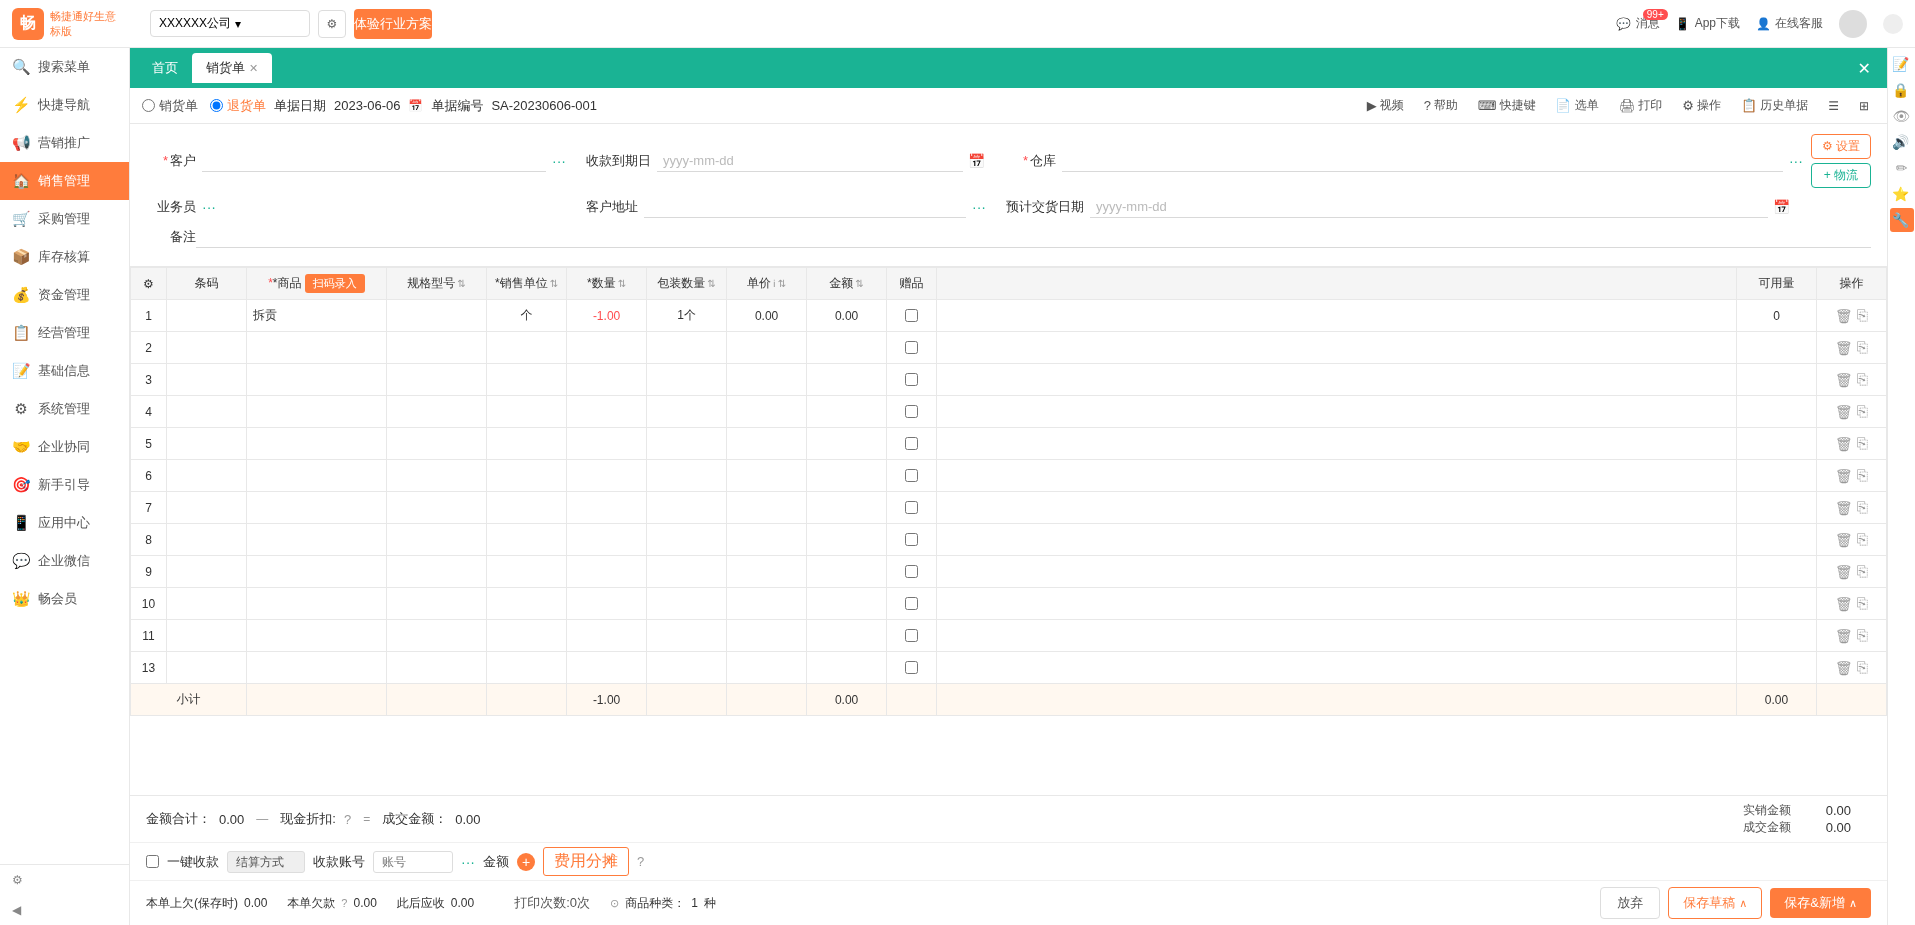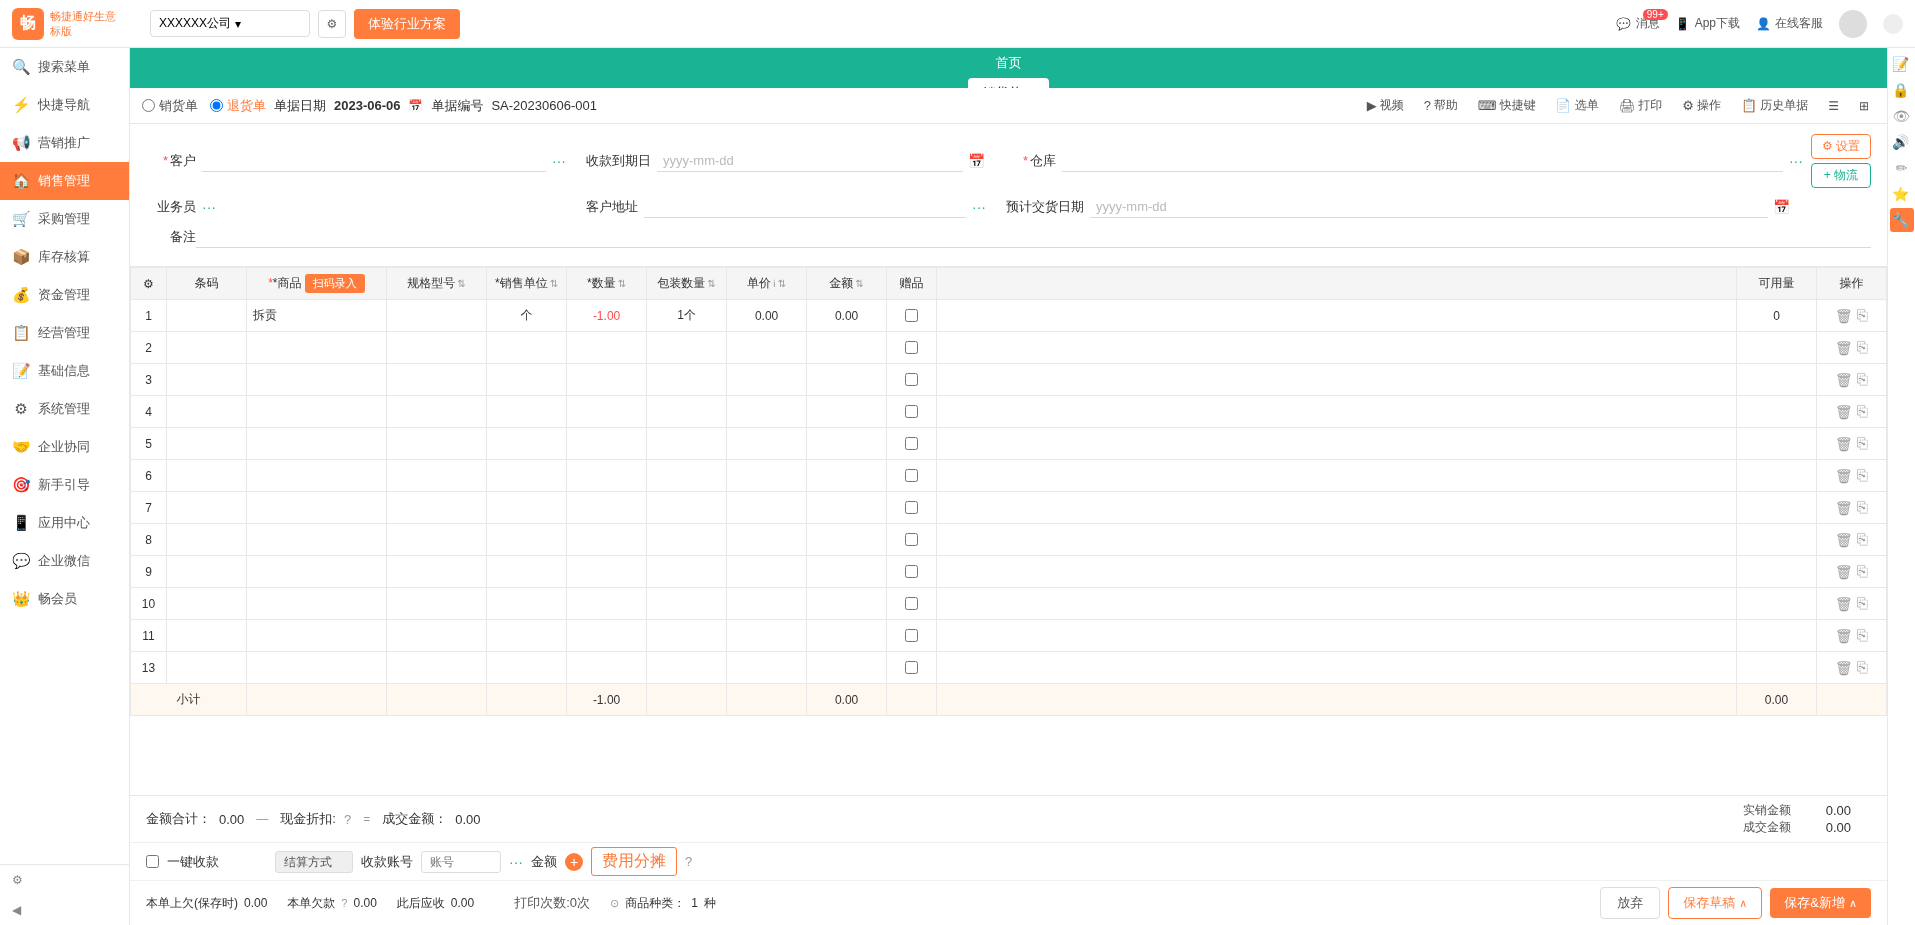--- a/index.html
+++ b/index.html
@@ -12,21 +12,21 @@
       padding: 0 12px; gap: 8px;
     }
     .logo-area { display: flex; align-items: center; gap: 6px; width: 130px; }
     .logo-icon { width: 32px; height: 32px; background: #ff7c3c; border-radius: 6px; display: flex; align-items: center; justify-content: center; color: #fff; font-size: 16px; font-weight: bold; }
     .logo-text { font-size: 11px; color: #ff7c3c; line-height: 1.3; }
     .company-selector {
       display: flex; align-items: center; border: 1px solid #ddd; border-radius: 4px;
       padding: 4px 8px; gap: 4px; cursor: pointer; min-width: 160px;
     }
     .gear-btn { width: 28px; height: 28px; border: 1px solid #ddd; border-radius: 4px; display: flex; align-items: center; justify-content: center; cursor: pointer; color: #666; }
-    .trial-btn { background: #ff7c3c; color: #fff; border: none; border-radius: 4px; padding: 6px 14px; cursor: pointer; font-size: 13px; }
+    .trial-btn { background: #ff7c3c; color: #fff; border: none; border-radius: 4px; padding: 6px 0; cursor: pointer; font-size: 13px; }
     .top-right { margin-left: auto; display: flex; align-items: center; gap: 16px; }
     .top-icon-item { display: flex; align-items: center; gap: 4px; cursor: pointer; color: #555; font-size: 12px; position: relative; }
     .badge { background: #ff4d4f; color: #fff; border-radius: 10px; padding: 0 4px; font-size: 10px; position: absolute; top: -6px; right: -8px; }
     .avatar { width: 28px; height: 28px; background: #ddd; border-radius: 50%; }
 
     
     .main-layout { display: flex; height: calc(925px - 48px); }
 
     
     .sidebar { width: 130px; background: #fff; border-right: 1px solid #e8e8e8; display: flex; flex-direction: column; overflow-y: auto; }
@@ -37,40 +37,40 @@
     .sidebar-item.active { background: #ff7c3c; color: #fff; border-radius: 0; }
     .sidebar-item .s-icon { font-size: 15px; width: 18px; text-align: center; }
     .sidebar-bottom { margin-top: auto; border-top: 1px solid #e8e8e8; }
     .sidebar-bottom-item { display: flex; align-items: center; gap: 8px; padding: 8px 12px; cursor: pointer; color: #888; font-size: 12px; }
 
     
     .content-area { flex: 1; display: flex; flex-direction: column; overflow: hidden; }
 
     
     .tab-bar {
-      background: #1ab394; display: flex; align-items: center; height: 40px; padding: 0 8px; flex-direction: column;
+      background: #1ab394; display: flex; align-items: center; height: 40px; padding: 0 8px;
     }
     .tab-item {
       display: flex; align-items: center; gap: 4px; padding: 6px 14px;
       cursor: pointer; color: rgba(255,255,255,0.8); font-size: 13px; border-radius: 4px 4px 0 0;
     }
     .tab-item.active { background: #fff; color: #333; }
     .tab-close { color: #999; cursor: pointer; font-size: 11px; }
     .tab-home { color: #fff; padding: 6px 14px; cursor: pointer; font-size: 13px; }
 
     
     .form-toolbar {
       background: #fff; border-bottom: 1px solid #e8e8e8;
       display: flex; align-items: center; padding: 6px 12px; gap: 8px;
     }
     .radio-group { display: flex; align-items: center; gap: 12px; }
     .radio-item { display: flex; align-items: center; gap: 4px; cursor: pointer; font-size: 13px; color: #555; }
     .radio-item.active { color: #ff7c3c; }
     .form-date-label { font-size: 13px; color: #333; }
-    .form-date-value { font-size: 13px; color: #333; font-weight: 700; }
+    .form-date-value { font-size: 13px; color: #333; font-weight: 400; }
     .date-icon { color: #1ab394; cursor: pointer; }
     .form-number-label { font-size: 13px; color: #333; }
     .form-number-value { font-size: 13px; color: #333; font-weight: 500; }
     .toolbar-right { margin-left: auto; display: flex; align-items: center; gap: 8px; }
     .toolbar-btn { display: flex; align-items: center; gap: 3px; font-size: 12px; color: #555; cursor: pointer; padding: 3px 6px; border-radius: 3px; }
     .toolbar-btn .icon { font-size: 13px; }
 
     
     .form-section { background: #fff; padding: 10px 16px; border-bottom: 1px solid #e8e8e8; }
     .form-row { display: flex; align-items: center; gap: 0; margin-bottom: 8px; }
@@ -133,21 +133,21 @@
     .th-info { color: #999; cursor: pointer; font-size: 10px; margin-left: 2px; }
 
     
     .footer-section { background: #fff; border-top: 1px solid #e8e8e8; }
     .footer-row1 { display: flex; align-items: center; padding: 6px 16px; gap: 8px; }
     .footer-label { font-size: 13px; color: #333; }
     .footer-value { font-size: 13px; color: #333; font-weight: 500; }
     .footer-dash { color: #999; margin: 0 4px; }
     .footer-eq { color: #999; margin: 0 4px; }
     .footer-row2 { display: flex; align-items: center; padding: 4px 16px; gap: 8px; border-top: 1px solid #f0f0f0; }
-    .payment-select { border: 1px solid #ddd; border-radius: 3px; padding: 3px 20px 3px 8px; font-size: 12px; color: #555; appearance: none; cursor: pointer; margin-left: 48px; }
+    .payment-select { border: 1px solid #ddd; border-radius: 3px; padding: 3px 20px 3px 8px; font-size: 12px; color: #555; appearance: none; cursor: pointer; }
     .account-input { border: 1px solid #ddd; border-radius: 3px; padding: 3px 8px; font-size: 12px; color: #bbb; width: 80px; }
     .add-btn { background: #ff7c3c; color: #fff; border: none; border-radius: 50%; width: 18px; height: 18px; cursor: pointer; font-size: 14px; display: flex; align-items: center; justify-content: center; }
     .expense-btn { border: 1px solid #ff7c3c; color: #ff7c3c; background: #fff; border-radius: 3px; padding: 3px 10px; cursor: pointer; font-size: 16px; }
     .help-icon { color: #999; cursor: pointer; font-size: 13px; }
     .footer-row3 { display: flex; align-items: center; padding: 6px 16px; border-top: 1px solid #f0f0f0; }
     .footer-stats { display: flex; align-items: center; gap: 20px; flex: 1; }
     .stat-item { display: flex; align-items: center; gap: 6px; }
     .stat-label { font-size: 12px; color: #333; }
     .stat-value { font-size: 12px; color: #333; font-weight: 500; }
     .question-icon { color: #999; font-size: 11px; cursor: pointer; }

